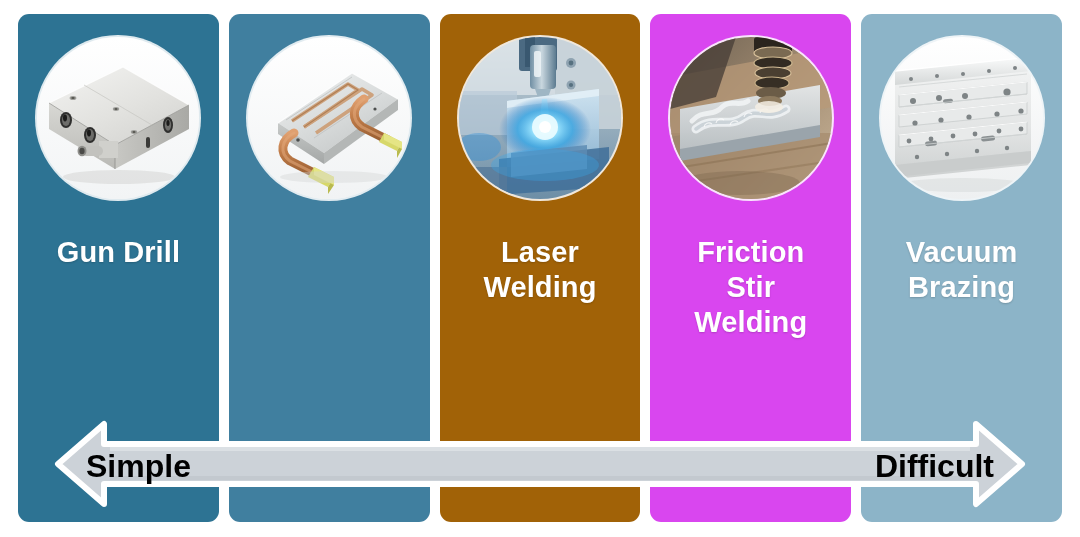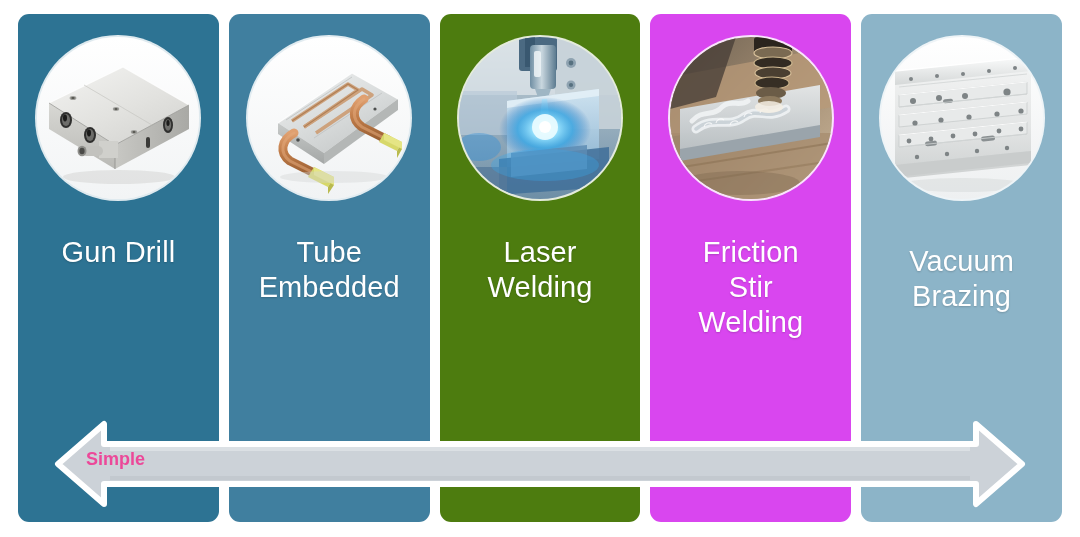--- a/index.html
+++ b/index.html
@@ -35,21 +35,21 @@
   .panel {
     position: relative;
     flex: 1 1 0;
     margin: 14px 5px 15px 5px;
     border-radius: 11px;
     display: flex;
     flex-direction: column;
     align-items: center;
   }
   .panel:first-child { margin-left: 18px; }
-  .panel:last-child  { margin-right: 18px; gap: 9px; }
+  .panel:last-child  { margin-right: 18px; }
 
   
   .photo-wrap {
     position: relative;
     width: 162px;
     height: 162px;
     margin-top: 23px;
     border-radius: 50%;
     overflow: hidden;
     background: #f4f6f7;
@@ -61,21 +61,21 @@
     height: 162px;
   }
 
   
   .caption {
     margin-top: 36px;
     width: 100%;
     text-align: center;
     color: #ffffff;
     font-size: 29px;
-    font-weight: normal;
+    font-weight: bold;
     line-height: 1.20;
     letter-spacing: 0.1px;
     text-shadow: 0 1px 2px rgba(0,0,0,0.18);
     padding: 0 4px;
     box-sizing: border-box;
     white-space: pre-line;
   }
 
   
   .arrow-layer {
@@ -83,22 +83,22 @@
     left: 0;
     top: 0;
     width: 1080px;
     height: 537px;
     pointer-events: none;
   }
   .arrow-layer svg { display: block; }
 
   .arrow-label {
     position: absolute;
-    color: #ec4899;
-    font-size: 18px;
+    color: #000000;
+    font-size: 32px;
     font-weight: bold;
     line-height: 1;
     white-space: nowrap;
   }
   #label-left   { left: 86px;  top: 450px; }
   #label-center { left: 0; right: 0; top: 450px; text-align: center; }
   #label-right  { right: 86px; top: 450px; }
 </style>
 </head>
 <body>
@@ -226,25 +226,23 @@
             <polygon points="136,96 154,105 149,114 131,105" fill="#d7d86a"></polygon>
             <polygon points="149,114 154,105 154,112 149,121" fill="#b9ba4e"></polygon>
             <polygon points="136,96 154,105 154,112 136,103" fill="#e5e585"></polygon>
           </g>
 
           <circle cx="50" cy="103" r="1.8" fill="#4c4f4e"></circle>
           <circle cx="127" cy="72" r="1.6" fill="#4c4f4e"></circle>
           <ellipse cx="86" cy="140" rx="54" ry="6" fill="#d3d5d5" opacity="0.4"></ellipse>
         </svg>
       </div>
-      <div class="caption">Tube
-Embedded</div>
     </div>
 
-    <div class="panel" style="background: #4d7c0f;">
+    <div class="panel" style="background: #a16207;">
       <div class="photo-wrap">
         <svg class="ph-svg" viewBox="0 0 162 162" xmlns="http://www.w3.org/2000/svg">
           <defs>
             <linearGradient id="p3bg" x1="0" y1="0" x2="0" y2="1">
               <stop offset="0" stop-color="#cdd8de"></stop>
                 <stop offset="0.45" stop-color="#9fb4c2"></stop>
               <stop offset="1" stop-color="#6d8ea6"></stop>
             </linearGradient>
             <radialGradient id="p3glow" cx="0.5" cy="0.5" r="0.5">
               <stop offset="0" stop-color="#ffffff"></stop>
@@ -460,14 +458,15 @@
     <svg width="1080" height="537" viewBox="0 0 1080 537" xmlns="http://www.w3.org/2000/svg">
 
       <polygon points="58,464 104,424 104,444 976,444 976,424 1022,464 976,504 976,484 104,484 104,504" fill="#ccd2d8" stroke="#ffffff" stroke-width="6" stroke-linejoin="round"></polygon>
 
       <rect x="110" y="447" width="860" height="4" fill="#e0e4e8" opacity="0.75"></rect>
       <rect x="110" y="476" width="860" height="4" fill="#bcc3ca" opacity="0.6"></rect>
     </svg>
   </div>
 
   <div class="arrow-label" id="label-left">Simple</div>
+  <div class="arrow-label" id="label-right">Difficult</div>
 
 </div>
 
 </body></html>

